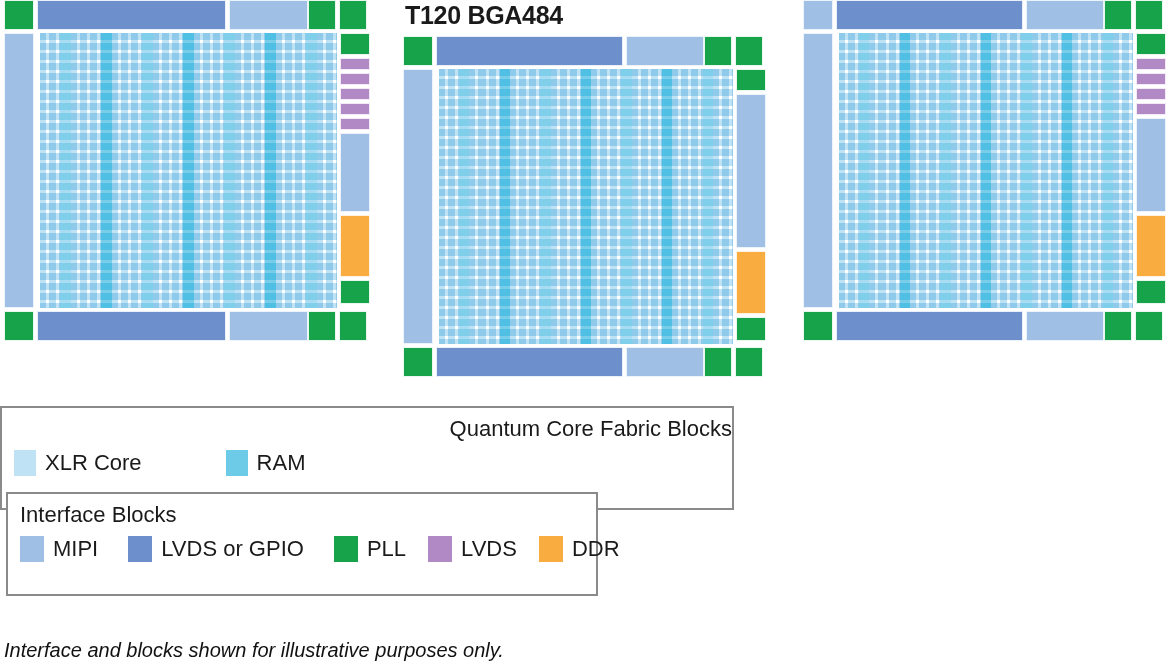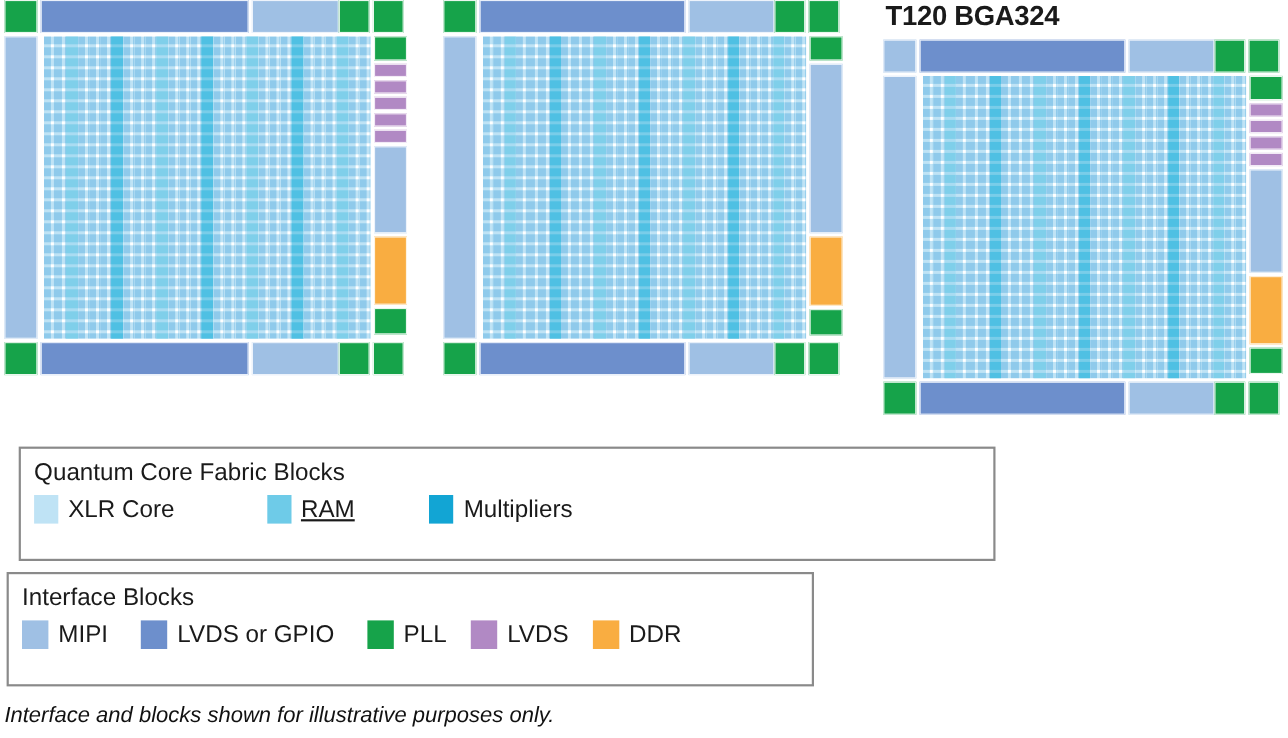--- a/index.html
+++ b/index.html
@@ -129,20 +129,21 @@
           <div class="fcol xlr" style="left: 235.552px; width: 10.2414px;"></div>
           <div class="fcol xlr" style="left: 245.793px; width: 10.2414px;"></div>
           <div class="fcol xlr" style="left: 256.034px; width: 10.2414px;"></div>
           <div class="fcol ram" style="left: 266.276px; width: 10.2414px;"></div>
           <div class="fcol xlr" style="left: 276.517px; width: 10.2414px;"></div>
           <div class="fcol xlr" style="left: 286.759px; width: 10.2414px;"></div>
         </div>
       </div>
     </div>
     <div class="chip" style="left: 403px; width: 363px;">
+      <div class="chip-title">T120 BGA484</div>
       <div class="pkg" style="width: 363px; height: 341px;">
         <div class="blk pll" style="left: 0px; top: 0px; width: 30px; height: 30px;"></div>
         <div class="blk lvds" style="left: 33px; top: 0px; width: 187px; height: 30px;"></div>
         <div class="blk gpio" style="left: 223px; top: 0px; width: 78px; height: 30px;"></div>
         <div class="blk pll" style="left: 301px; top: 0px; width: 28px; height: 30px;"></div>
         <div class="blk pll" style="left: 332px; top: 0px; width: 28px; height: 30px;"></div>
         <div class="blk pll" style="left: 0px; top: 311px; width: 30px; height: 30px;"></div>
         <div class="blk lvds" style="left: 33px; top: 311px; width: 187px; height: 30px;"></div>
         <div class="blk gpio" style="left: 223px; top: 311px; width: 78px; height: 30px;"></div>
         <div class="blk pll" style="left: 301px; top: 311px; width: 28px; height: 30px;"></div>
@@ -179,21 +180,20 @@
           <div class="fcol xlr" style="left: 233.172px; width: 10.1379px;"></div>
           <div class="fcol xlr" style="left: 243.31px; width: 10.1379px;"></div>
           <div class="fcol xlr" style="left: 253.448px; width: 10.1379px;"></div>
           <div class="fcol ram" style="left: 263.586px; width: 10.1379px;"></div>
           <div class="fcol xlr" style="left: 273.724px; width: 10.1379px;"></div>
           <div class="fcol xlr" style="left: 283.862px; width: 10.1379px;"></div>
         </div>
       </div>
     </div>
     <div class="chip" style="left: 803px; width: 363px;">
-      <div class="chip-title">T120 BGA324</div>
       <div class="pkg" style="width: 363px; height: 341px;">
         <div class="blk gpio" style="left: 0px; top: 0px; width: 30px; height: 30px;"></div>
         <div class="blk lvds" style="left: 33px; top: 0px; width: 187px; height: 30px;"></div>
         <div class="blk gpio" style="left: 223px; top: 0px; width: 78px; height: 30px;"></div>
         <div class="blk pll" style="left: 301px; top: 0px; width: 28px; height: 30px;"></div>
         <div class="blk pll" style="left: 332px; top: 0px; width: 28px; height: 30px;"></div>
         <div class="blk pll" style="left: 0px; top: 311px; width: 30px; height: 30px;"></div>
         <div class="blk lvds" style="left: 33px; top: 311px; width: 187px; height: 30px;"></div>
         <div class="blk gpio" style="left: 223px; top: 311px; width: 78px; height: 30px;"></div>
         <div class="blk pll" style="left: 301px; top: 311px; width: 28px; height: 30px;"></div>
@@ -235,39 +235,35 @@
           <div class="fcol xlr" style="left: 243.31px; width: 10.1379px;"></div>
           <div class="fcol xlr" style="left: 253.448px; width: 10.1379px;"></div>
           <div class="fcol ram" style="left: 263.586px; width: 10.1379px;"></div>
           <div class="fcol xlr" style="left: 273.724px; width: 10.1379px;"></div>
           <div class="fcol xlr" style="left: 283.862px; width: 10.1379px;"></div>
         </div>
       </div>
     </div>
   </div>
 
-<div class="legend-box" id="legend0" style="left:17px;top:406px;width:888px;height:104px;">
+<div class="legend-box" id="legend0" style="left:0;top:406px;width:734px;height:104px;text-align:right;">
     <div class="legend-title">Quantum Core Fabric Blocks</div>
     <div class="legend-row">
       <div class="legend-item" style="margin-left: 0px;">
         <span class="sw" style="background: rgb(191, 227, 245);"></span>
         <span class="legend-label">XLR Core</span>
       </div>
-      <div class="legend-item" style="margin-left: 84px; text-decoration: underline;">
+      <div class="legend-item" style="margin-left: 84px;">
         <span class="sw" style="background: rgb(110, 203, 232);"></span>
         <span class="legend-label">RAM</span>
       </div>
-      <div class="legend-item" style="margin-left: 68px;">
-        <span class="sw" style="background: rgb(18, 165, 212);"></span>
-        <span class="legend-label">Multipliers</span>
-      </div>
     </div>
   </div>
 
-<div class="legend-box" id="legend1" style="left:6px;top:520px;width:734px;height:104px;">
+<div class="legend-box" id="legend1" style="left:6px;top:492px;width:592px;height:104px;">
     <div class="legend-title">Interface Blocks</div>
     <div class="legend-row">
       <div class="legend-item" style="margin-left: 0px;">
         <span class="sw sq" style="background: rgb(159, 192, 228);"></span>
         <span class="legend-label">MIPI</span>
       </div>
       <div class="legend-item" style="margin-left: 30px; align-items: flex-end;">
         <span class="sw sq" style="background: rgb(109, 143, 204);"></span>
         <span class="legend-label">LVDS or GPIO</span>
       </div>

